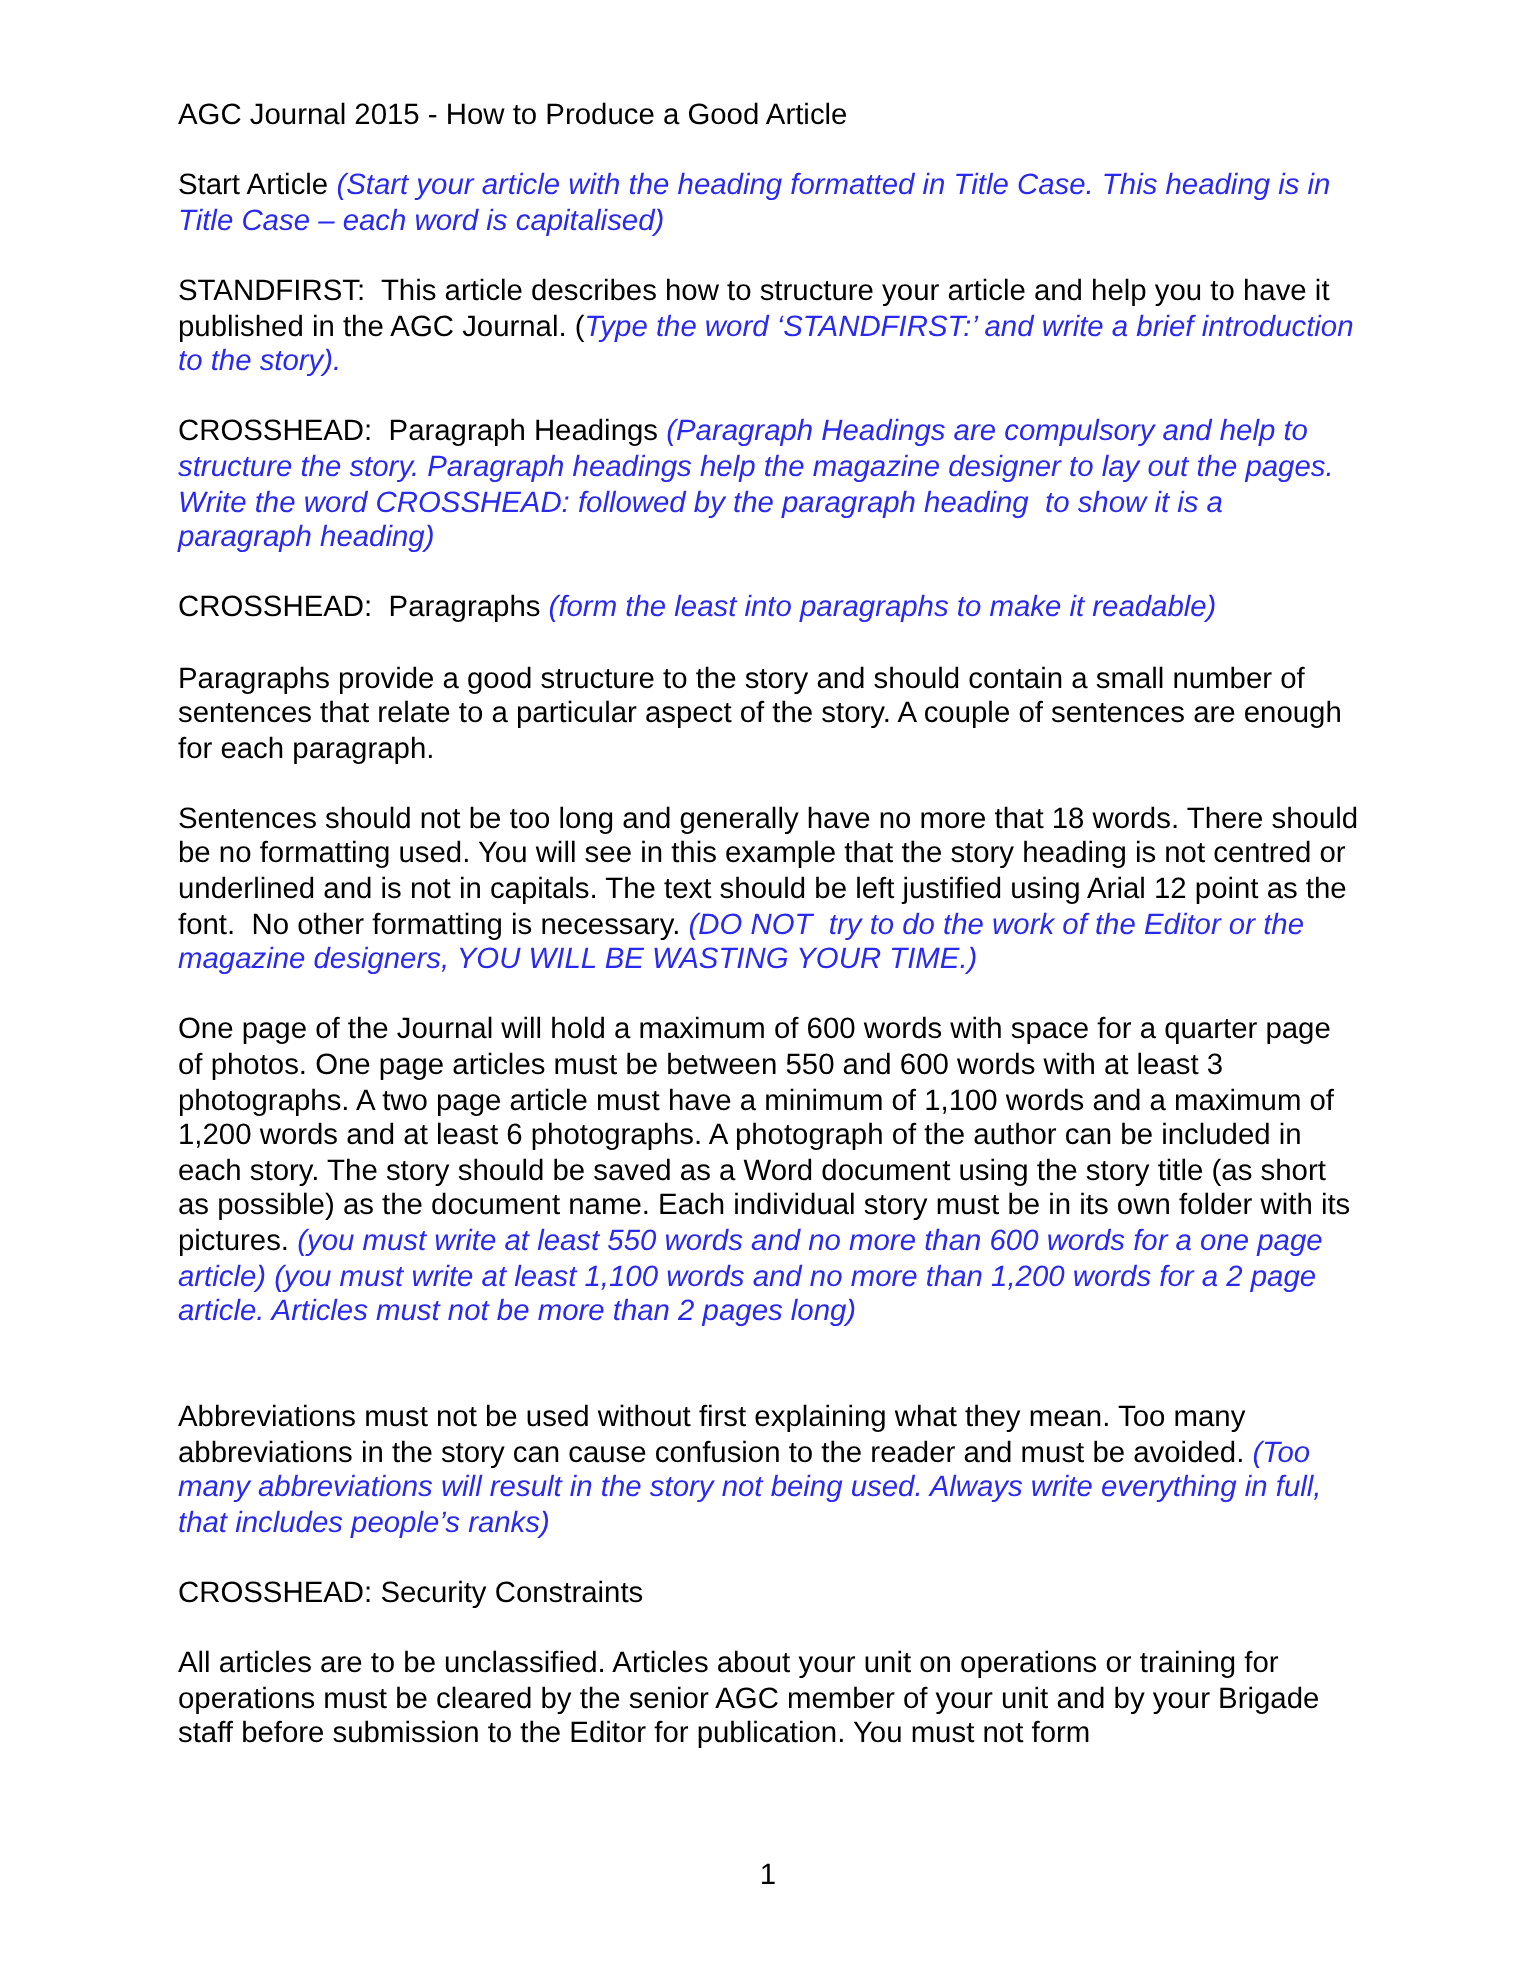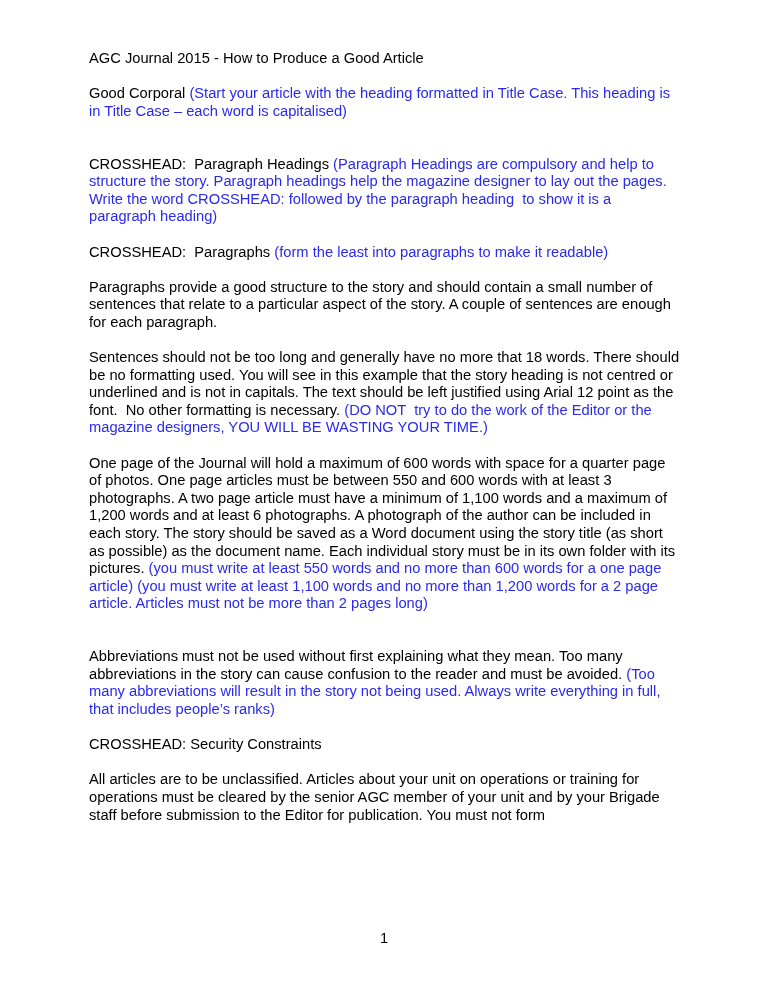--- a/index.html
+++ b/index.html
@@ -37,20 +37,21 @@
     white-space: pre-wrap;
   }
   p.spacer {
     margin: 0;
     height: 17.6px;
     line-height: 17.6px;
     font-size: 14.7px;
   }
   .note {
     color: #2a2aee;
+    font-style: italic;
   }
   .note-bold {
     color: #2a2aee;
     font-style: italic;
     font-weight: bold;
   }
   .plain {
     color: #000000;
     font-style: normal;
   }
@@ -66,22 +67,23 @@
     font-family: "Liberation Sans", sans-serif;
   }
 </style>
 </head>
 <body>
 
 <div class="page">
   <div class="doc-body" id="doc-body">
       <p class="para"><span class="plain">AGC Journal 2015 - How to Produce a Good Article</span></p>
       <p class="spacer">&nbsp;</p>
-      <p class="para"><span class="plain">Good Corporal </span><span class="note">(Start your article with the heading formatted in Title Case. This heading is in Title Case – each word is capitalised)</span></p>
+      <p class="para"><span class="plain">Start Article </span><span class="note">(Start your article with the heading formatted in Title Case. This heading is in Title Case – each word is capitalised)</span></p>
       <p class="spacer">&nbsp;</p>
+      <p class="para"><span class="plain">STANDFIRST:  This article describes how to structure your article and help you to have it published in the AGC Journal. (</span><span class="note">Type the word ‘STANDFIRST:’ and write a brief introduction to the story).</span></p>
       <p class="spacer">&nbsp;</p>
       <p class="para"><span class="plain">CROSSHEAD:  Paragraph Headings </span><span class="note">(Paragraph Headings are compulsory and help to structure the story. Paragraph headings help the magazine designer to lay out the pages.  Write the word CROSSHEAD: followed by the paragraph heading  to show it is a paragraph heading)</span></p>
       <p class="spacer">&nbsp;</p>
       <p class="para"><span class="plain">CROSSHEAD:  Paragraphs </span><span class="note">(form the least into paragraphs to make it readable)</span></p>
       <p class="spacer">&nbsp;</p>
       <p class="para"><span class="plain">Paragraphs provide a good structure to the story and should contain a small number of sentences that relate to a particular aspect of the story. A couple of sentences are enough for each paragraph.</span></p>
       <p class="spacer">&nbsp;</p>
       <p class="para"><span class="plain">Sentences should not be too long and generally have no more that 18 words. There should be no formatting used. You will see in this example that the story heading is not centred or underlined and is not in capitals. The text should be left justified using Arial 12 point as the font.  No other formatting is necessary. </span><span class="note">(DO NOT  try to do the work of the Editor or the magazine designers, YOU WILL BE WASTING YOUR TIME.)</span></p>
       <p class="spacer">&nbsp;</p>
       <p class="para"><span class="plain">One page of the Journal will hold a maximum of 600 words with space for a quarter page of photos. One page articles must be between 550 and 600 words with at least 3 photographs. A two page article must have a minimum of 1,100 words and a maximum of 1,200 words and at least 6 photographs. A photograph of the author can be included in each story. The story should be saved as a Word document using the story title (as short as possible) as the document name. Each individual story must be in its own folder with its pictures. </span><span class="note">(you must write at least 550 words and no more than 600 words for a one page article) (you must write at least 1,100 words and no more than 1,200 words for a 2 page article. Articles must not be more than 2 pages long)</span></p>

